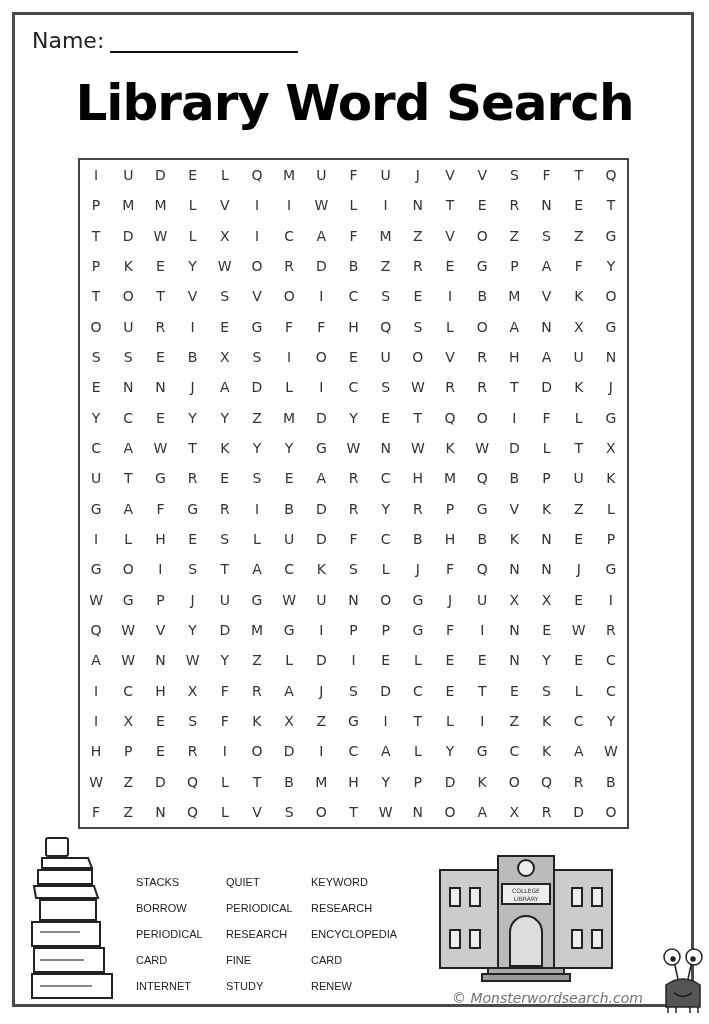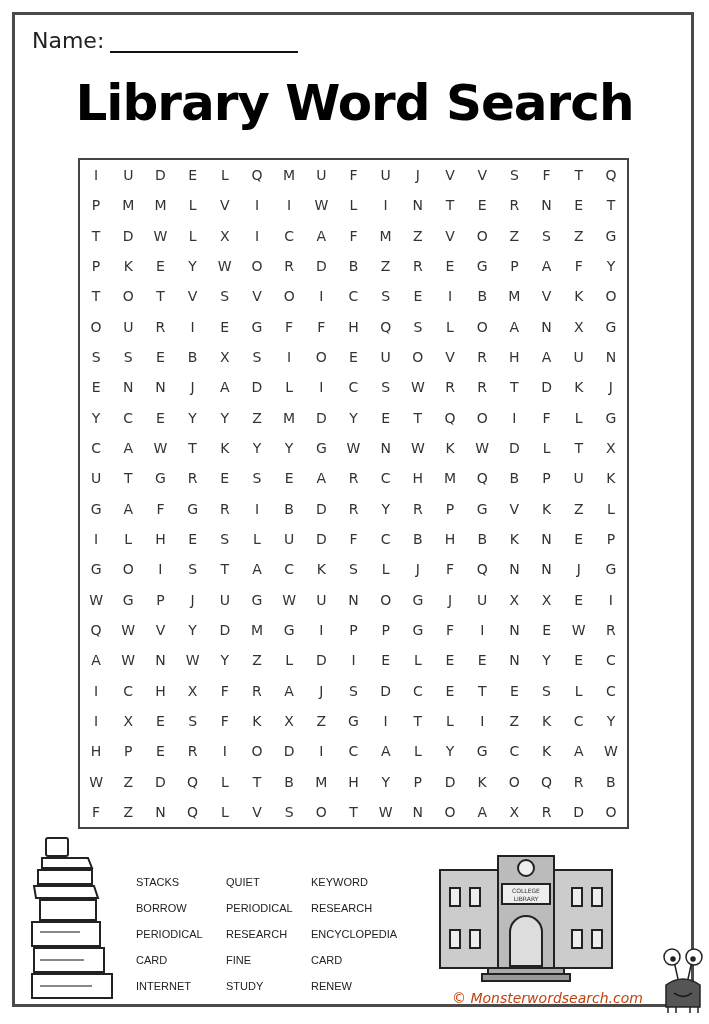--- a/index.html
+++ b/index.html
@@ -8,21 +8,21 @@
   .name-row{position:absolute;left:32px;top:28px;font-size:22px;color:#222;display:flex;align-items:flex-end;}
   .name-line{display:inline-block;width:188px;border-bottom:2px solid #111;margin-left:6px;height:22px;}
   .title{position:absolute;left:0;top:74px;width:709px;text-align:center;font-family:"DejaVu Sans",sans-serif;font-weight:bold;font-size:50px;letter-spacing:-1px;color:#000;}
   .grid{position:absolute;left:78px;top:158px;width:551px;height:671px;border:2px solid #444;box-sizing:border-box;display:grid;grid-template-columns:repeat(17,1fr);grid-template-rows:repeat(22,1fr);background:#fff;}
   .cell{display:flex;align-items:center;justify-content:center;font-family:"DejaVu Sans",sans-serif;font-size:14px;color:#333;}
   .words{position:absolute;left:136px;top:874px;display:grid;grid-template-columns:90px 85px 100px;row-gap:9px;font-family:"Liberation Sans",sans-serif;font-size:11px;color:#222;}
   .word{height:17px;line-height:17px;}
   .books{position:absolute;left:28px;top:836px;width:90px;height:165px;}
   .school{position:absolute;left:436px;top:848px;width:180px;height:135px;}
   .monster{position:absolute;left:660px;top:945px;width:46px;height:70px;}
-  .credit{position:absolute;left:452px;top:990px;font-family:"DejaVu Sans",sans-serif;font-size:14px;font-style:italic;color:#c2410c;}
+  .credit{position:absolute;left:452px;top:990px;font-family:"DejaVu Sans",sans-serif;font-size:14px;font-style:italic;color:#737373;}
 </style>
 </head>
 <body>
 
 <div class="frame"></div>
 
 <div class="name-row">
   <span>Name:</span>
   <span class="name-line"></span>
 </div>

